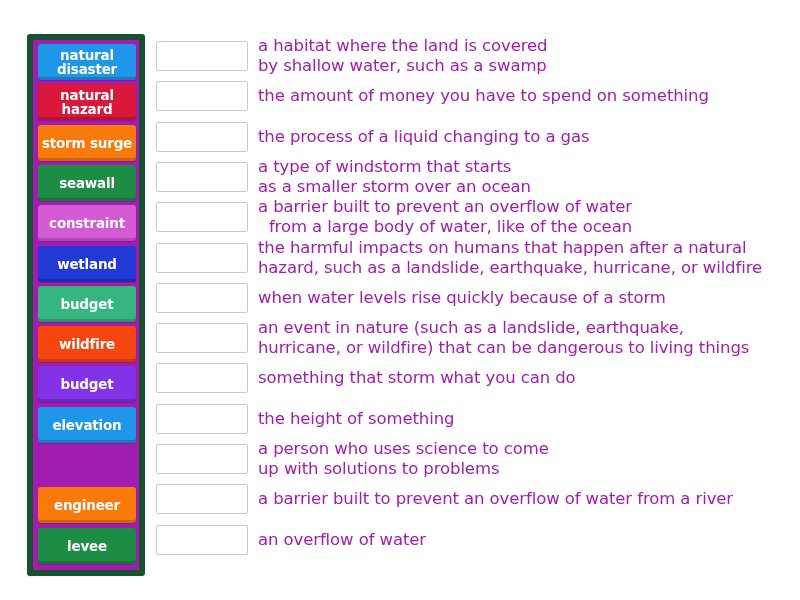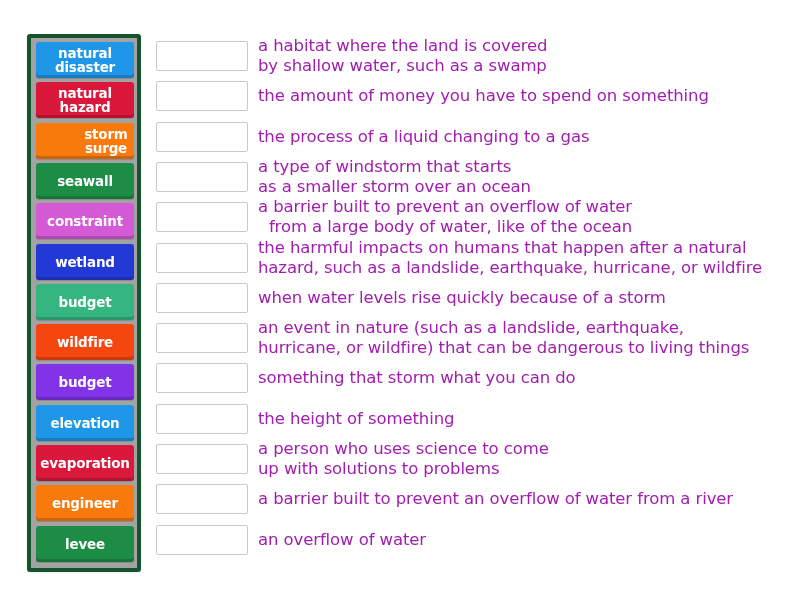--- a/index.html
+++ b/index.html
@@ -1,19 +1,19 @@
 <!DOCTYPE html>
 <html><head>
   <meta charset="utf-8">
   <style>
     html, body { margin:0; padding:0; background:#ffffff; }
     body { width:800px; height:600px; position:relative; overflow:hidden; font-family:"DejaVu Sans", sans-serif; }
     #tile-panel {
       position:absolute; left:27px; top:34px; width:106px; height:530px;
-      border:4px solid #14532d; border-radius:3px; background:#a3a3a3;
+      border:6px solid #14532d; border-radius:3px; background:#a21caf;
       box-shadow:0 1px 2px rgba(0,0,0,0.08);
     }
     .tile {
       position:absolute; left:5px; width:98px; height:36px;
       border-radius:3px; color:#fff; font-weight:bold; font-size:13.5px;
       line-height:14px; display:flex; align-items:center; justify-content:center;
       text-align:center; cursor:grab; box-sizing:border-box;
       box-shadow:inset 0 -3px 0 rgba(0,0,0,0.18), 0 1px 1px rgba(0,0,0,0.15);
       letter-spacing:-0.2px; padding:0 2px;
     }
@@ -34,21 +34,21 @@
 
 <div id="tile-panel">
     <div class="tile" style="top: 4px; background: rgb(30, 151, 232);">
       <span>natural
 disaster</span>
     </div>
     <div class="tile" style="top: 44.3px; background: rgb(217, 24, 59);">
       <span>natural
 hazard</span>
     </div>
-    <div class="tile" style="top: 84.6px; background: rgb(249, 122, 12); padding-left: 44px;">
+    <div class="tile" style="top: 84.6px; background: rgb(249, 122, 12);">
       <span>storm surge</span>
     </div>
     <div class="tile" style="top: 124.9px; background: rgb(29, 141, 69);">
       <span>seawall</span>
     </div>
     <div class="tile" style="top: 165.2px; background: rgb(212, 90, 214);">
       <span>constraint</span>
     </div>
     <div class="tile" style="top: 205.5px; background: rgb(35, 57, 214);">
       <span>wetland</span>
@@ -57,23 +57,20 @@
       <span>budget</span>
     </div>
     <div class="tile" style="top: 286.1px; background: rgb(245, 70, 15);">
       <span>wildfire</span>
     </div>
     <div class="tile" style="top: 326.4px; background: rgb(130, 51, 232);">
       <span>budget</span>
     </div>
     <div class="tile" style="top: 366.7px; background: rgb(30, 151, 232);">
       <span>elevation</span>
-    </div>
-    <div class="tile" style="top: 407px; background: rgb(217, 24, 59);">
-      <span>evaporation</span>
     </div>
     <div class="tile" style="top: 447.3px; background: rgb(249, 122, 12);">
       <span>engineer</span>
     </div>
     <div class="tile" style="top: 487.6px; background: rgb(29, 141, 69);">
       <span>levee</span>
     </div>
   </div>
 <div id="rows">
     <div class="row" style="top: 38px;">

